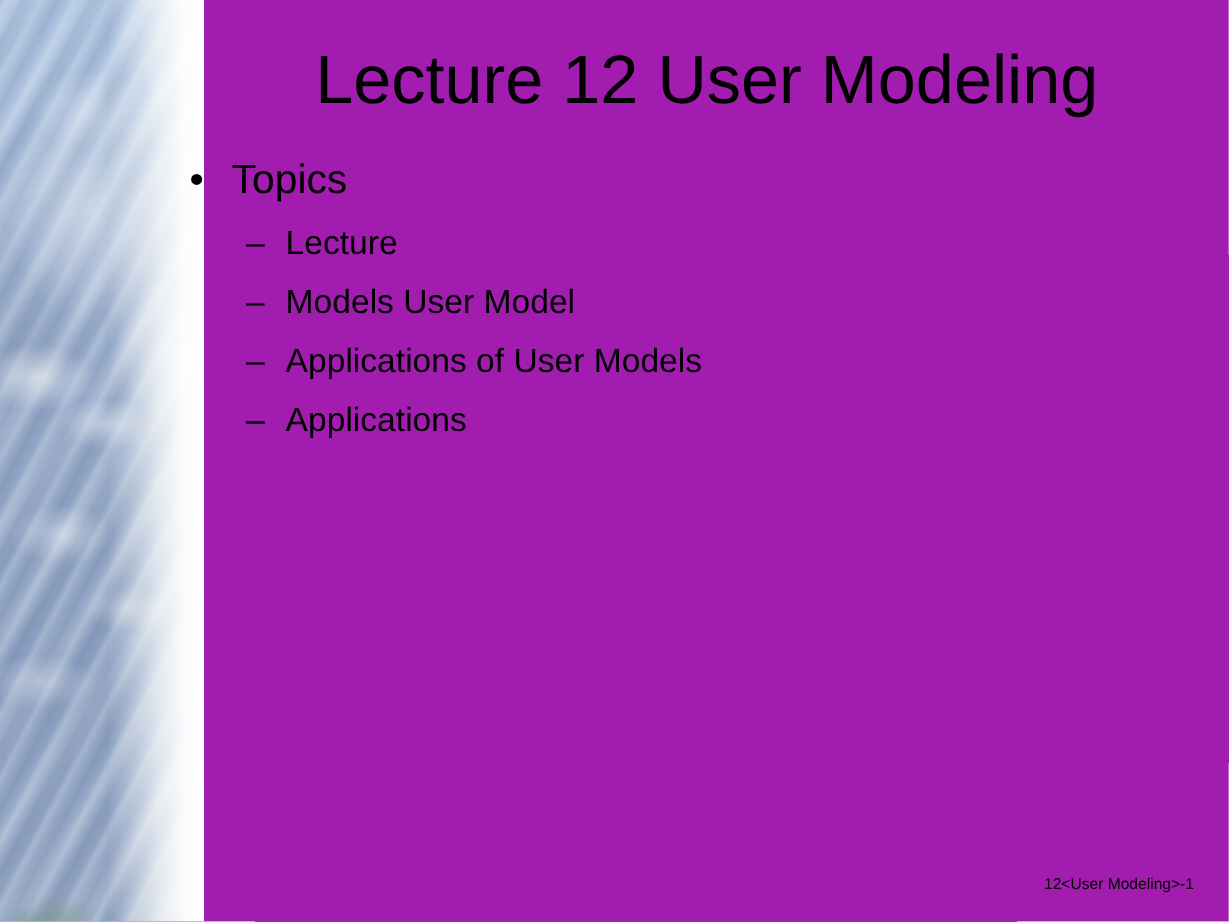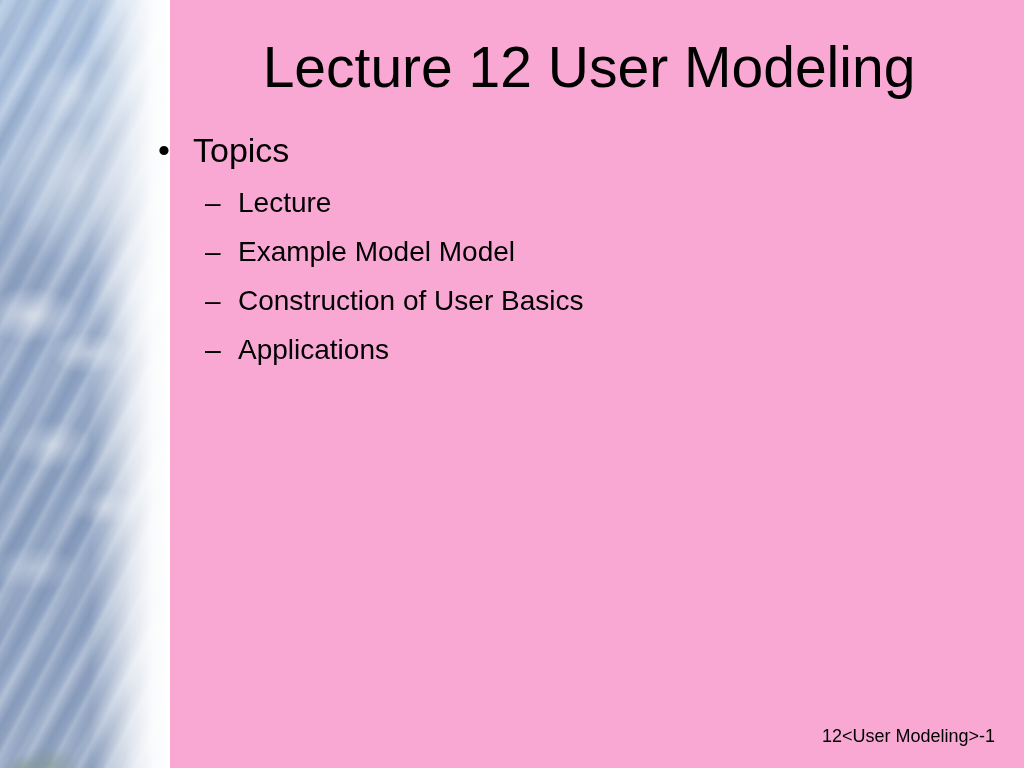--- a/index.html
+++ b/index.html
@@ -8,21 +8,21 @@
     padding: 0;
     background: #ffffff;
   }
   body {
     font-family: "Liberation Sans", sans-serif;
   }
   #slide {
     position: relative;
     width: 1024px;
     height: 768px;
-    background: #f9a8d4;
+    background: #a21caf;
     overflow: hidden;
   }
 
   
   #photo-strip {
     position: absolute;
     left: 0;
     top: 0;
     width: 170px;
     height: 768px;
@@ -162,21 +162,21 @@
     color: #000000;
   }
 
   
   #footer {
     position: absolute;
     right: 29px;
     top: 729px;
     font-family: "Liberation Sans Narrow", "Liberation Sans", sans-serif;
     font-stretch: condensed;
-    font-size: 18px;
+    font-size: 13px;
     line-height: 15px;
     color: #000000;
     white-space: nowrap;
   }
 </style>
 </head>
 <body>
 
 <div id="slide">
 
@@ -198,26 +198,26 @@
       <span>Topics</span>
     </div>
 
     <div class="l2">
       <span class="marker">–</span>
       <span>Lecture</span>
     </div>
 
     <div class="l2">
       <span class="marker">–</span>
-      <span>Example Model Model</span>
-    </div>
-
-    <div class="l2">
-      <span class="marker">–</span>
-      <span>Construction of User Basics</span>
+      <span>Models User Model</span>
+    </div>
+
+    <div class="l2">
+      <span class="marker">–</span>
+      <span>Applications of User Models</span>
     </div>
 
     <div class="l2">
       <span class="marker">–</span>
     </div>
 
     <div class="l2">
       <span class="marker">–</span>
       <span>Applications</span>
     </div>

